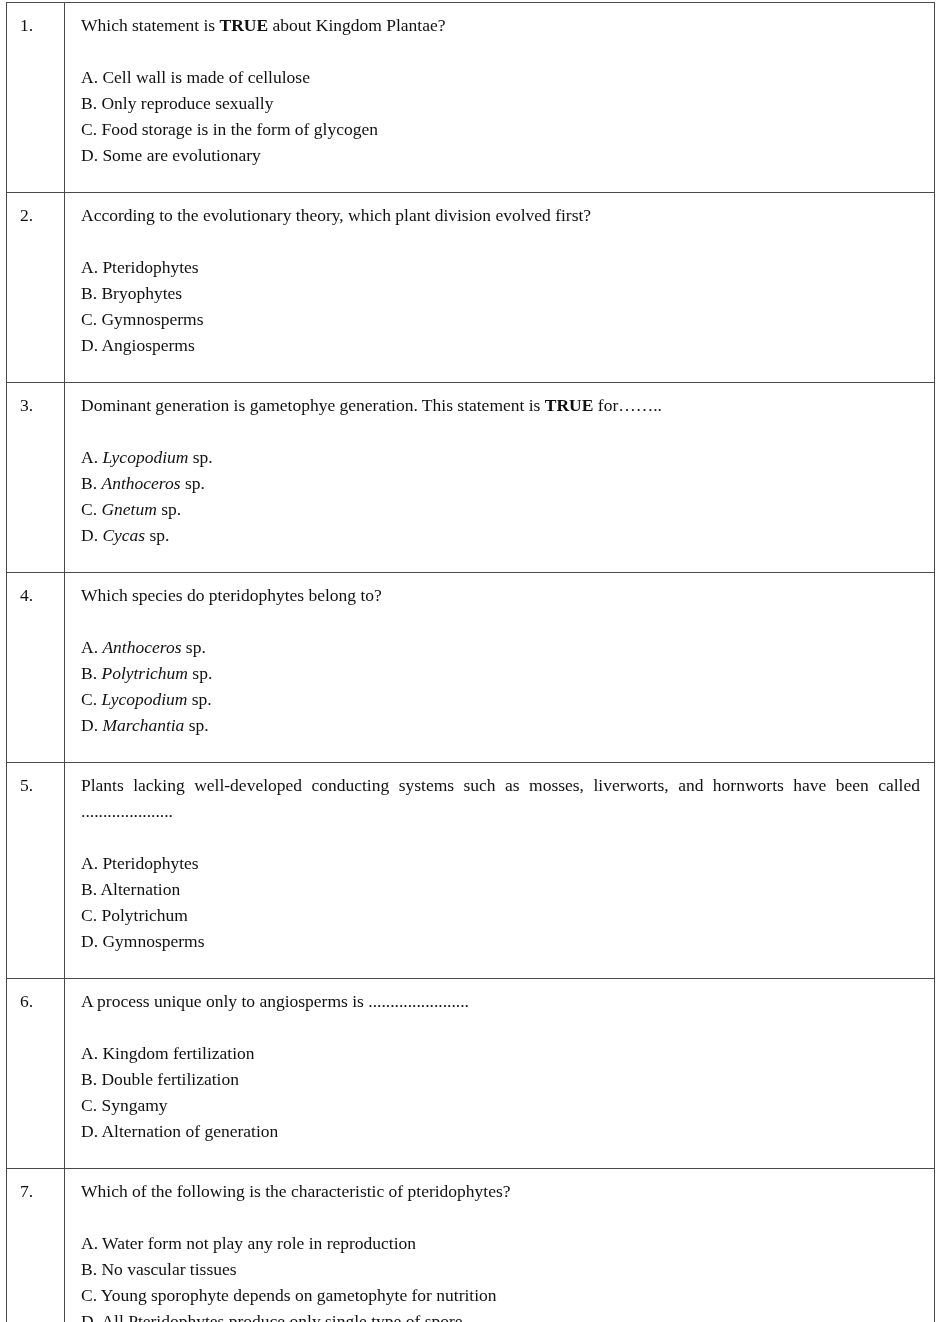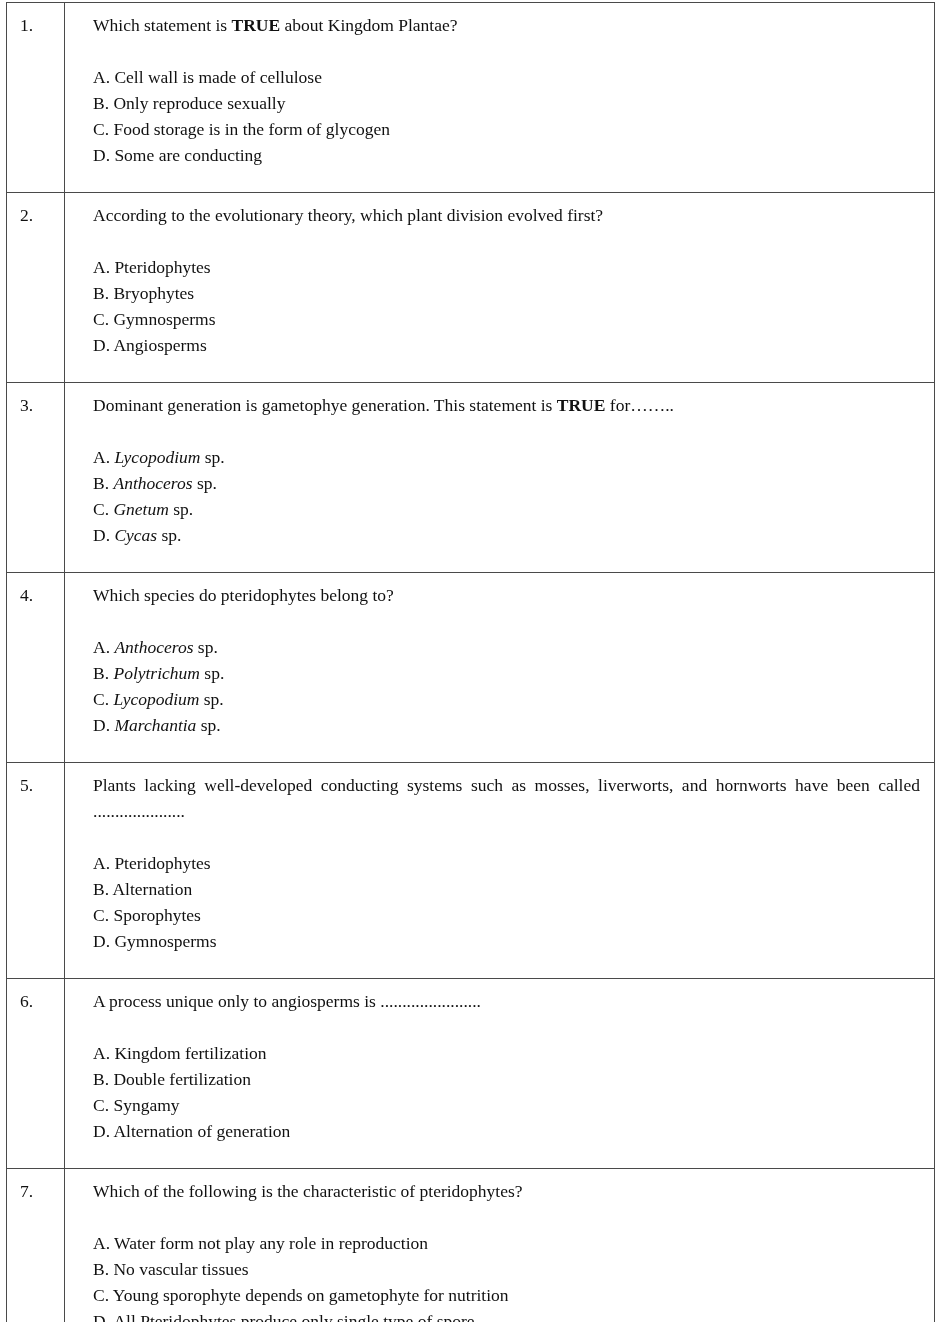--- a/index.html
+++ b/index.html
@@ -25,21 +25,21 @@
   table.quiz td {
     border: 1px solid #4a4a4a;
     vertical-align: top;
   }
   td.num-cell {
     width: 40px;
     padding: 9px 4px 0 13px;
     line-height: 26px;
   }
   td.q-cell {
-    padding: 9px 14px 24px 28px;
+    padding: 9px 14px 24px 16px;
     line-height: 26px;
   }
   .q-text {
     text-align: justify;
   }
   .options {
     margin-top: 26px;
   }
   .option {
     line-height: 26px;
@@ -53,21 +53,21 @@
 <table class="quiz">
   <tbody>
       <tr>
         <td class="num-cell">1.</td>
         <td class="q-cell">
           <div class="q-text"><span>Which statement is </span><span class="b">TRUE</span><span> about Kingdom Plantae?</span></div>
           <div class="options">
             <div class="option"><span>A. Cell wall is made of cellulose</span></div>
             <div class="option"><span>B. Only reproduce sexually</span></div>
             <div class="option"><span>C. Food storage is in the form of glycogen</span></div>
-            <div class="option"><span>D. Some are conducting</span></div>
+            <div class="option"><span>D. Some are evolutionary</span></div>
           </div>
         </td>
       </tr>
       <tr>
         <td class="num-cell">2.</td>
         <td class="q-cell">
           <div class="q-text"><span>According to the evolutionary theory, which plant division evolved first?</span></div>
           <div class="options">
             <div class="option"><span>A. Pteridophytes</span></div>
             <div class="option"><span>B. Bryophytes</span></div>
@@ -100,21 +100,21 @@
           </div>
         </td>
       </tr>
       <tr>
         <td class="num-cell">5.</td>
         <td class="q-cell">
           <div class="q-text"><span>Plants lacking well-developed conducting systems such as mosses, liverworts, and hornworts have been called .....................</span></div>
           <div class="options">
             <div class="option"><span>A. Pteridophytes</span></div>
             <div class="option"><span>B. Alternation</span></div>
-            <div class="option"><span>C. Sporophytes</span></div>
+            <div class="option"><span>C. Polytrichum</span></div>
             <div class="option"><span>D. Gymnosperms</span></div>
           </div>
         </td>
       </tr>
       <tr>
         <td class="num-cell">6.</td>
         <td class="q-cell">
           <div class="q-text"><span>A process unique only to angiosperms is .......................</span></div>
           <div class="options">
             <div class="option"><span>A. Kingdom fertilization</span></div>

